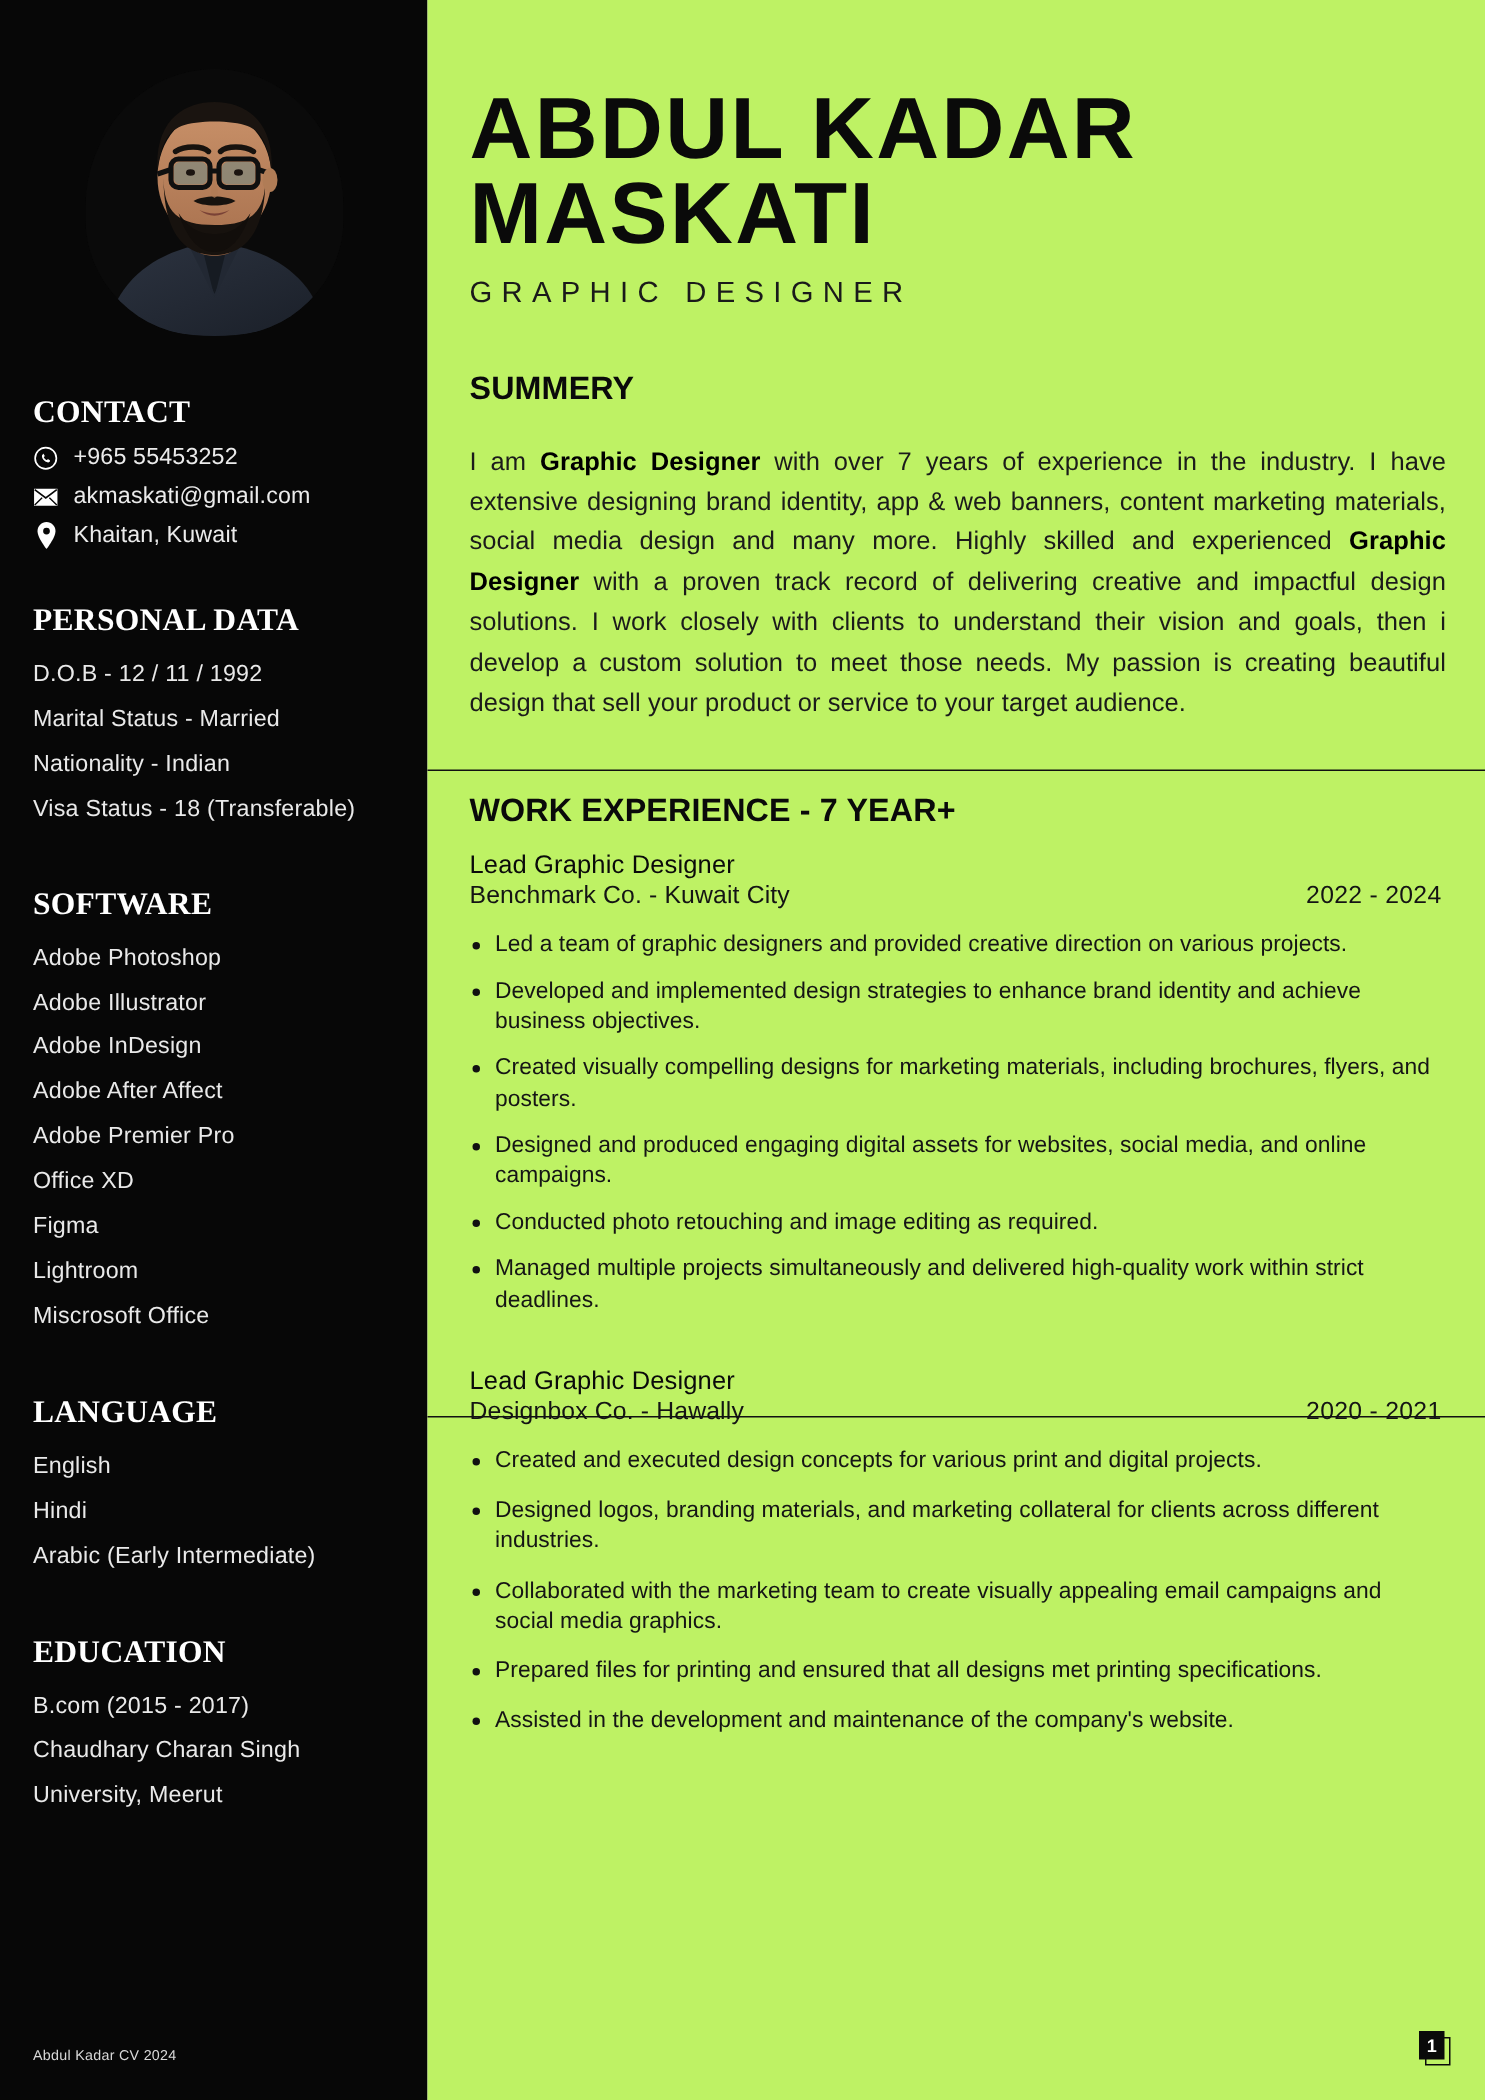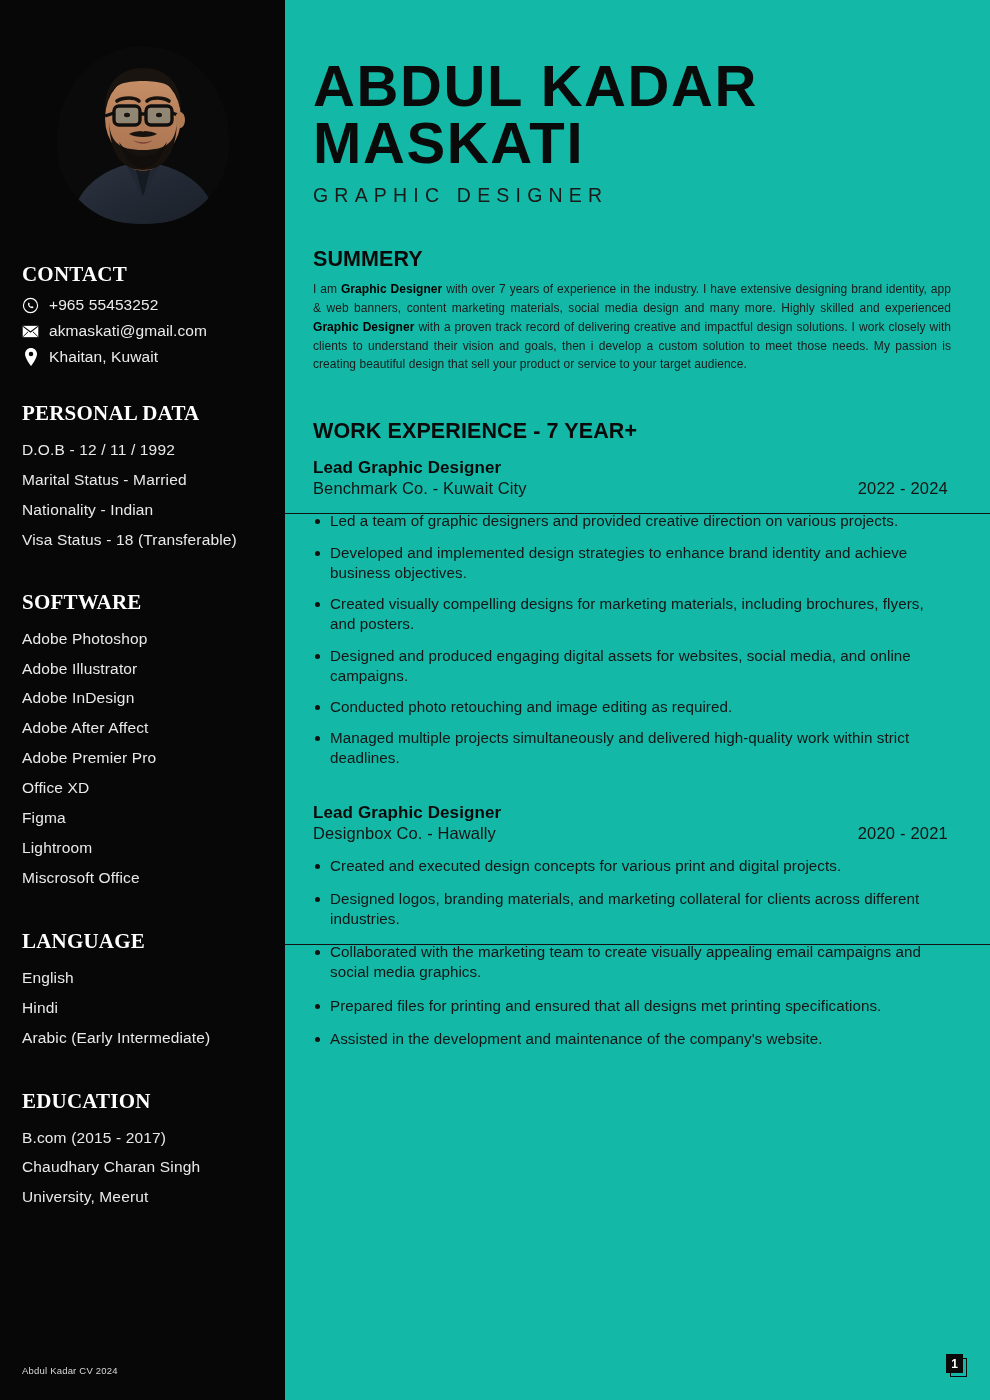--- a/index.html
+++ b/index.html
@@ -81,22 +81,22 @@
     bottom:24px;
     font-size:9.5px;
     color:#d8d8d8;
     letter-spacing:0.2px;
   }
 
   
   .main {
     flex:1;
     position:relative;
-    padding:0 39px 0 28px;
-    background:#14b8a6;
+    padding:0 26px 0 28px;
+    background:#bef264;
   }
   .name-block { padding-top:58px; }
   .name {
     font-size:58px;
     font-weight:bold;
     line-height:0.98;
     letter-spacing:1.6px;
     color:#0a0a0a;
   }
   .role {
@@ -109,22 +109,22 @@
 
   .sec-h {
     font-size:21.5px;
     font-weight:bold;
     letter-spacing:0.1px;
     color:#0a0a0a;
   }
 
   .summary-sec { margin-top:40px; }
   .summary-body {
-    margin-top:8px;
-    font-size:12px;
+    margin-top:23px;
+    font-size:17px;
     line-height:1.58;
     text-align:justify;
     color:#1b1b1b;
     letter-spacing:0.05px;
   }
   .summary-body b { font-weight:bold; color:#000; }
 
   .rule {
     position:absolute;
     left:0;
@@ -132,21 +132,21 @@
     border-top:1.5px solid #111;
   }
   .rule-1 { top:513px; }
   .rule-2 { top:944px; }
 
   .work-sec { margin-top:45px; }
 
   .job { }
   .job-title {
     font-size:17px;
-    font-weight:bold;
+    font-weight:normal;
     color:#0a0a0a;
     letter-spacing:0.1px;
   }
   .job-line {
     display:flex;
     justify-content:space-between;
     align-items:baseline;
     margin-top:1px;
   }
   .job-company {

